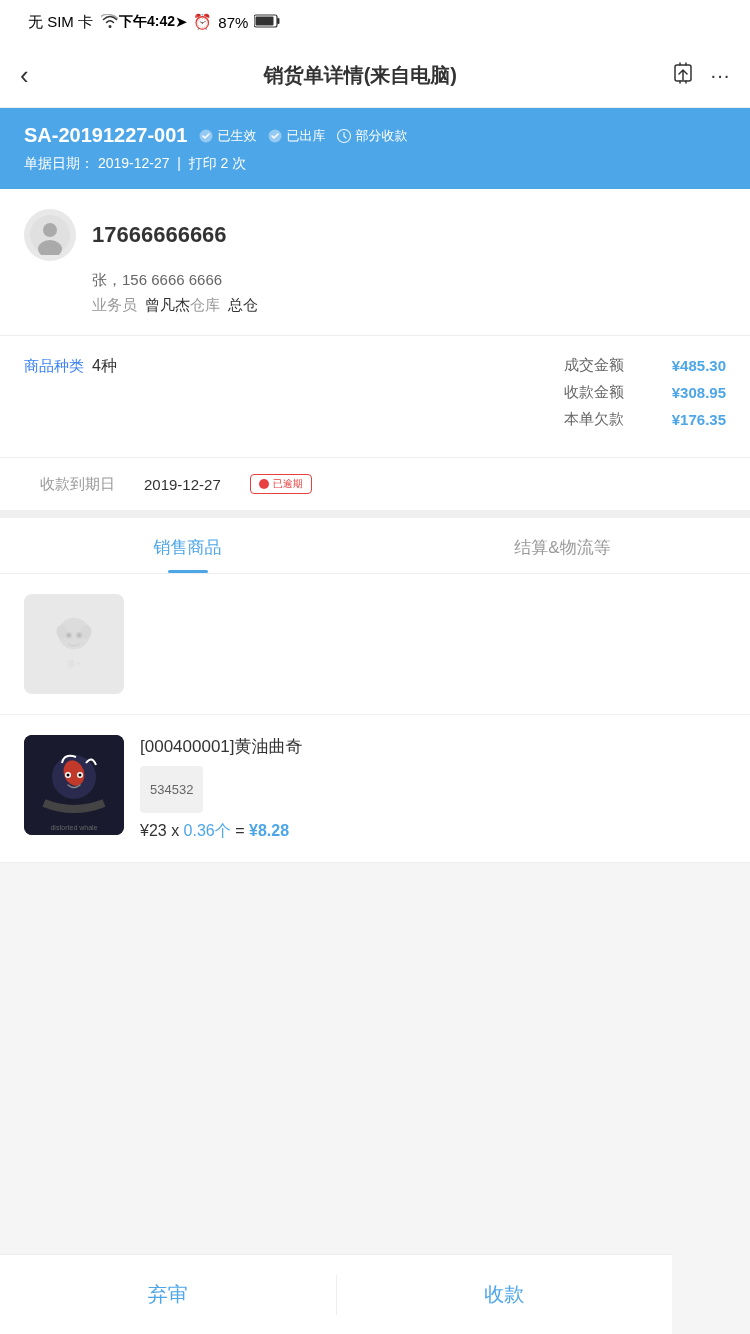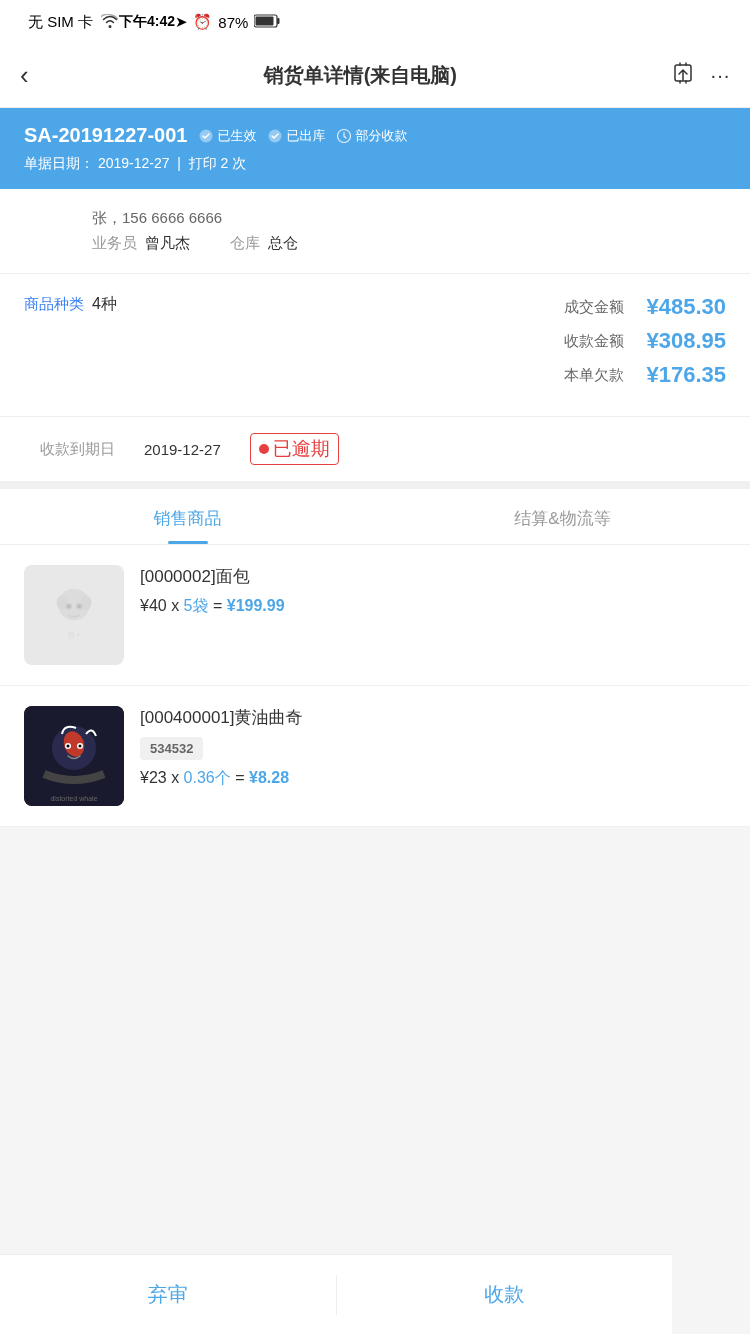--- a/index.html
+++ b/index.html
@@ -120,21 +120,20 @@
       font-size: 15px;
       color: #666;
       margin-bottom: 6px;
       padding-left: 68px;
     }
     .customer-meta {
       display: flex;
       font-size: 15px;
       color: #333;
       padding-left: 68px;
-      gap: 40px;
     }
     .meta-item { display: flex; gap: 8px; }
     .meta-label { color: #999; }
     .meta-value { color: #333; font-weight: 500; }
 
     
     .summary-section {
       background: #fff;
       padding: 20px 24px;
       border-bottom: 1px solid #eee;
@@ -159,41 +158,41 @@
     }
     .amount-row {
       display: flex;
       justify-content: flex-end;
       align-items: center;
       margin-bottom: 8px;
       font-size: 15px;
       gap: 12px;
     }
     .amount-label { color: #666; }
-    .amount-value { color: #4da6e8; font-size: 22px; font-weight: 600; min-width: 90px; text-align: right; }
+    .amount-value { color: #4da6e8; font-size: 15px; font-weight: 600; min-width: 90px; text-align: right; }
 
     
     .due-section {
       background: #fff;
       padding: 16px 40px;
       border-bottom: 8px solid #f0f0f0;
       display: flex;
       align-items: center;
       gap: 29px;
       font-size: 15px;
       color: #333;
     }
     .due-label { color: #999; }
     .overdue-badge {
       background: #fff;
       color: #e84040;
       border: 1px solid #e84040;
       border-radius: 4px;
       padding: 2px 8px;
-      font-size: 19px;
+      font-size: 10px;
       display: flex;
       align-items: center;
       gap: 4px;
     }
     .overdue-dot {
       width: 10px;
       height: 10px;
       background: #e84040;
       border-radius: 50%;
       display: inline-block;
@@ -258,24 +257,23 @@
       font-size: 17px;
       color: #333;
       font-weight: 500;
       margin-bottom: 8px;
     }
     .product-sku {
       display: inline-block;
       background: #f0f0f0;
       color: #666;
       border-radius: 4px;
-      padding: 4px 10px;
+      padding: 16px 10px;
       font-size: 13px;
       margin-bottom: 8px;
-      font-weight: bold;
     }
     .product-price {
       font-size: 16px;
       color: #333;
     }
     .price-highlight { color: #4da6e8; font-weight: 600; }
     .price-qty { color: #4da6e8; }
 
     
     .bottom-bar {
@@ -398,20 +396,30 @@
   </div>
   <div class="order-date">
     <span>单据日期：</span>
     <span>2019-12-27</span>
     &nbsp;|&nbsp;
     <span>打印 2 次</span>
   </div>
 </div>
 
 <div class="customer-section">
+  <div class="customer-row">
+    <div class="avatar">
+      <svg viewBox="0 0 40 40" width="40" height="40">
+        <circle cx="20" cy="20" r="20" fill="#e0e0e0"></circle>
+        <circle cx="20" cy="15" r="7" fill="#aaa"></circle>
+        <ellipse cx="20" cy="34" rx="12" ry="9" fill="#aaa"></ellipse>
+      </svg>
+    </div>
+    <span class="customer-name">17666666666</span>
+  </div>
   <div class="customer-info">
     <span>张</span>，<span>156 6666 6666</span>
   </div>
   <div class="customer-meta">
     <div class="meta-item">
       <span class="meta-label">业务员</span>
       <span class="meta-value">曾凡杰</span>
     </div>
     <div class="meta-item">
       <span class="meta-label">仓库</span>
@@ -469,30 +477,20 @@
         <circle cx="40" cy="28" r="18" fill="#bbb"></circle>
         <ellipse cx="26" cy="26" rx="6" ry="8" fill="#aaa"></ellipse>
         <ellipse cx="54" cy="26" rx="6" ry="8" fill="#aaa"></ellipse>
         <circle cx="34" cy="30" r="4" fill="#888"></circle>
         <circle cx="46" cy="30" r="4" fill="#888"></circle>
         <circle cx="34" cy="30" r="2" fill="#333"></circle>
         <circle cx="46" cy="30" r="2" fill="#333"></circle>
         <path d="M34 40 Q40 44 46 40" stroke="#888" stroke-width="1.5" fill="none" stroke-linecap="round"></path>
         <text x="40" y="66" text-anchor="middle" font-size="10" fill="#bbb">兽+</text>
       </svg>
-    </div>
-    <div class="product-info">
-      <div class="product-name">[0000002]面包</div>
-      <div class="product-price">
-        <span>¥40</span>
-        <span> x </span>
-        <span class="price-qty">5袋</span>
-        <span> = </span>
-        <span class="price-highlight">¥199.99</span>
-      </div>
     </div>
   </div>
 
   <div class="product-item">
     <div class="product-dark-img">
       <svg viewBox="0 0 100 100" width="100" height="100">
         <rect width="100" height="100" rx="8" fill="#1a1a2e"></rect>
         <circle cx="50" cy="42" r="22" fill="#2a2a4e"></circle>
         <ellipse cx="50" cy="38" rx="10" ry="13" fill="#c0392b" transform="rotate(-20 50 38)"></ellipse>
         <path d="M38 28 Q40 18 52 22" stroke="#fff" stroke-width="2" fill="none"></path>

